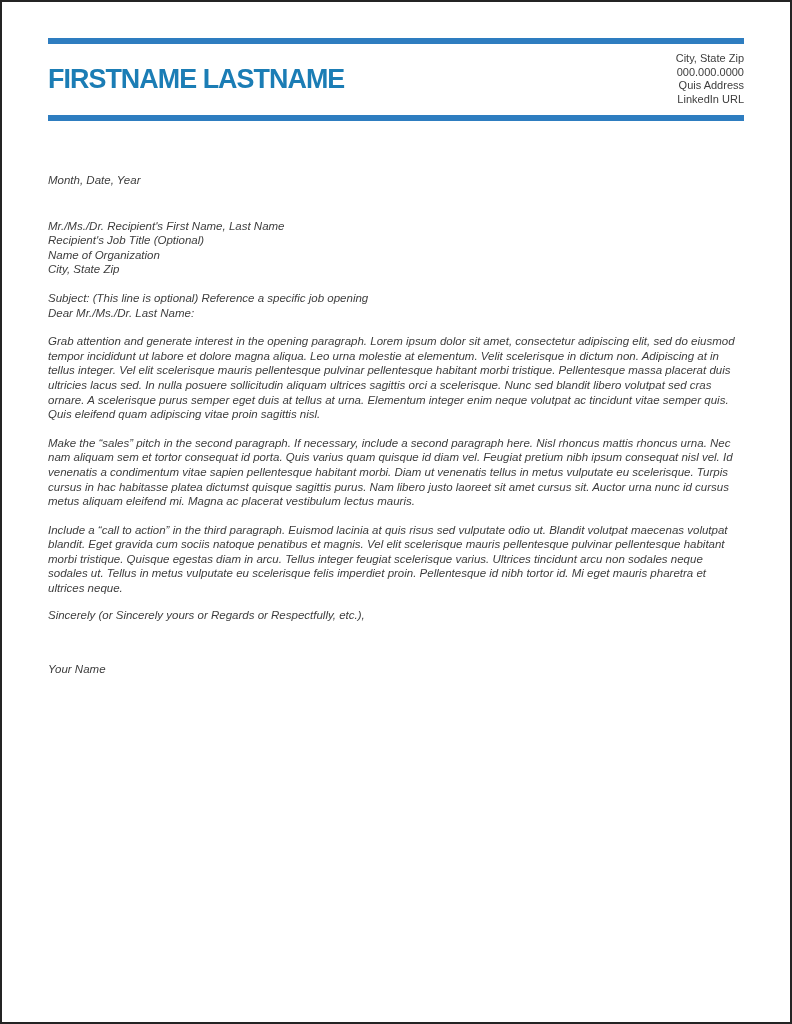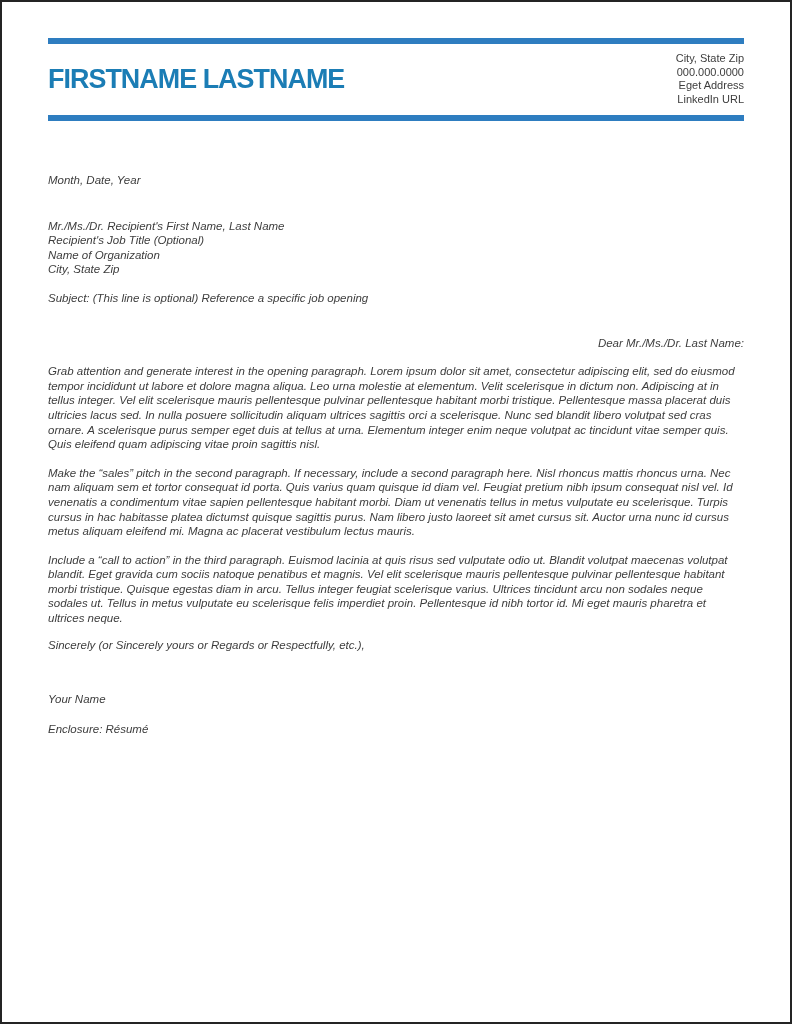--- a/index.html
+++ b/index.html
@@ -49,39 +49,39 @@
     margin: 0 46px;
     color: var(--text-color, #3d3d3d);
     font-size: 11.5px;
     line-height: 14.6px;
     text-align: left;
     font-style: italic;
   }
   .date-line      { margin-top: 52px; }
   .recipient-block{ margin-top: 31px; }
   .subject-line   { margin-top: 14px; }
-  .salutation-line{ margin-top: 30px; text-align: right; }
+  .salutation-line{ margin-top: 0; }
   .body-paragraph { margin-top: 14px; }
   .closing-line   { margin-top: 12px; }
   .signature-name { margin-top: 40px; }
   .enclosure-line { margin-top: 15px; }
 </style>
 </head>
 <body>
 
 <div class="page">
 
   <div class="rule rule-top"></div>
 
   <div class="header-row">
     <div class="name-title">FIRSTNAME LASTNAME</div>
     <div class="contact-block">
       <div>City, State Zip</div>
       <div>000.000.0000</div>
-      <div>Eget Address</div>
+      <div>Quis Address</div>
       <div>LinkedIn URL</div>
     </div>
   </div>
 
   <div class="rule"></div>
 
   <div class="letter">
 
     <div class="date-line">Month, Date, Year</div>
 
@@ -99,16 +99,15 @@
     <div class="body-paragraph">Grab attention and generate interest in the opening paragraph. Lorem ipsum dolor sit amet, consectetur adipiscing elit, sed do eiusmod tempor incididunt ut labore et dolore magna aliqua. Leo urna molestie at elementum. Velit scelerisque in dictum non. Adipiscing at in tellus integer. Vel elit scelerisque mauris pellentesque pulvinar pellentesque habitant morbi tristique. Pellentesque massa placerat duis ultricies lacus sed. In nulla posuere sollicitudin aliquam ultrices sagittis orci a scelerisque. Nunc sed blandit libero volutpat sed cras ornare. A scelerisque purus semper eget duis at tellus at urna. Elementum integer enim neque volutpat ac tincidunt vitae semper quis. Quis eleifend quam adipiscing vitae proin sagittis nisl.</div>
 
     <div class="body-paragraph">Make the “sales” pitch in the second paragraph. If necessary, include a second paragraph here. Nisl rhoncus mattis rhoncus urna. Nec nam aliquam sem et tortor consequat id porta. Quis varius quam quisque id diam vel. Feugiat pretium nibh ipsum consequat nisl vel. Id venenatis a condimentum vitae sapien pellentesque habitant morbi. Diam ut venenatis tellus in metus vulputate eu scelerisque. Turpis cursus in hac habitasse platea dictumst quisque sagittis purus. Nam libero justo laoreet sit amet cursus sit. Auctor urna nunc id cursus metus aliquam eleifend mi. Magna ac placerat vestibulum lectus mauris.</div>
 
     <div class="body-paragraph">Include a “call to action” in the third paragraph. Euismod lacinia at quis risus sed vulputate odio ut. Blandit volutpat maecenas volutpat blandit. Eget gravida cum sociis natoque penatibus et magnis. Vel elit scelerisque mauris pellentesque pulvinar pellentesque habitant morbi tristique. Quisque egestas diam in arcu. Tellus integer feugiat scelerisque varius. Ultrices tincidunt arcu non sodales neque sodales ut. Tellus in metus vulputate eu scelerisque felis imperdiet proin. Pellentesque id nibh tortor id. Mi eget mauris pharetra et ultrices neque.</div>
 
     <div class="closing-line">Sincerely (or Sincerely yours or Regards or Respectfully, etc.),</div>
 
     <div class="signature-name">Your Name</div>
 
-    <div class="enclosure-line">Enclosure: Résumé</div>
 
   </div>
 </div>
 
 </body></html>

